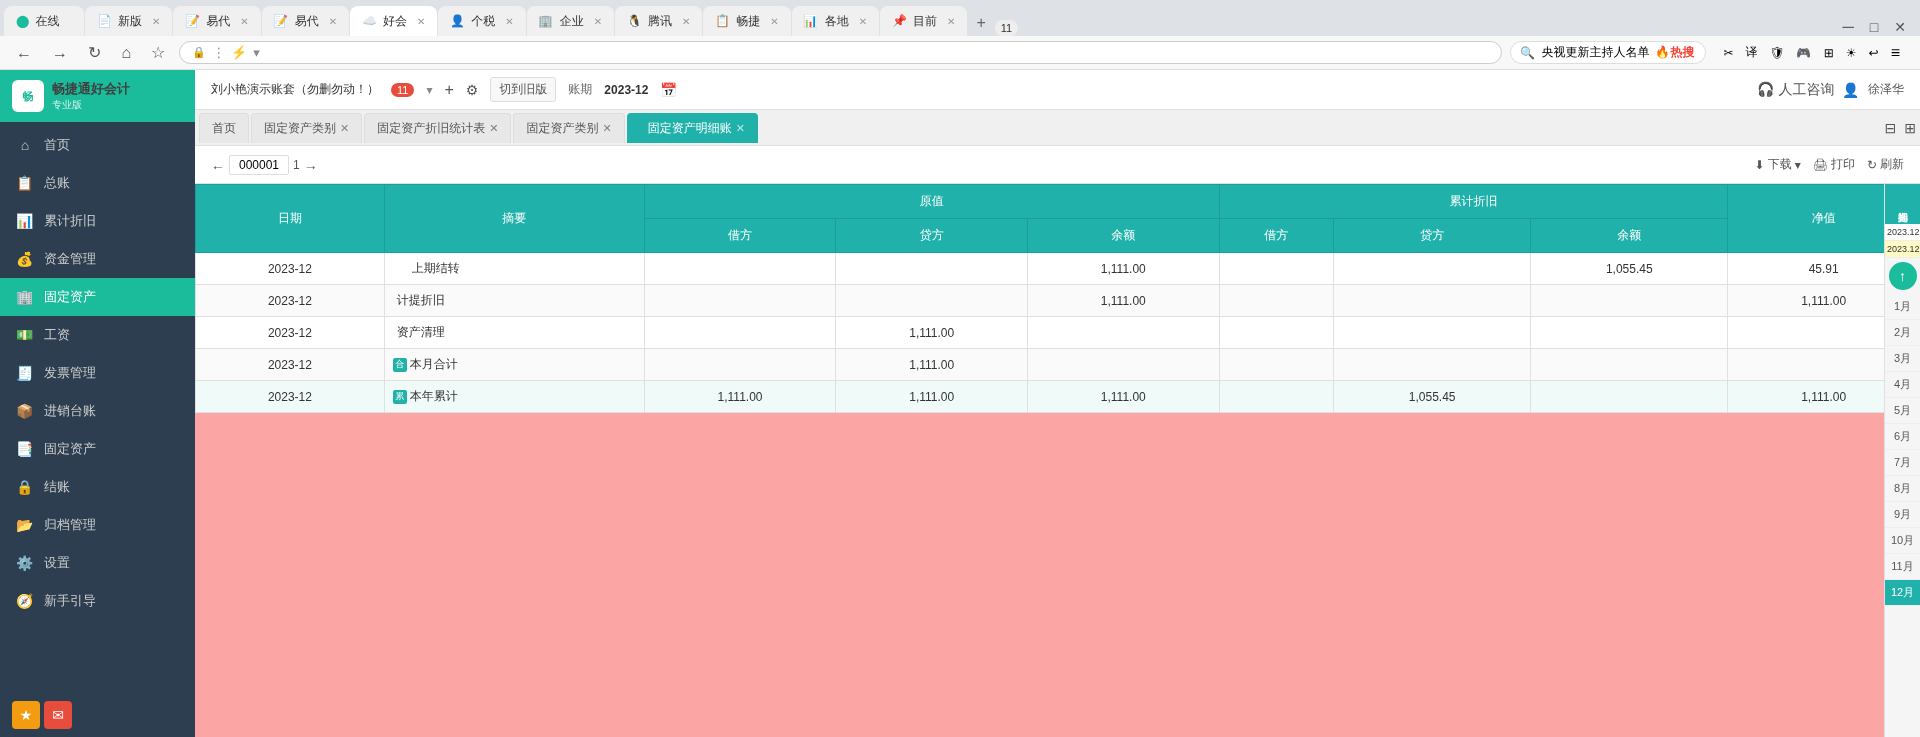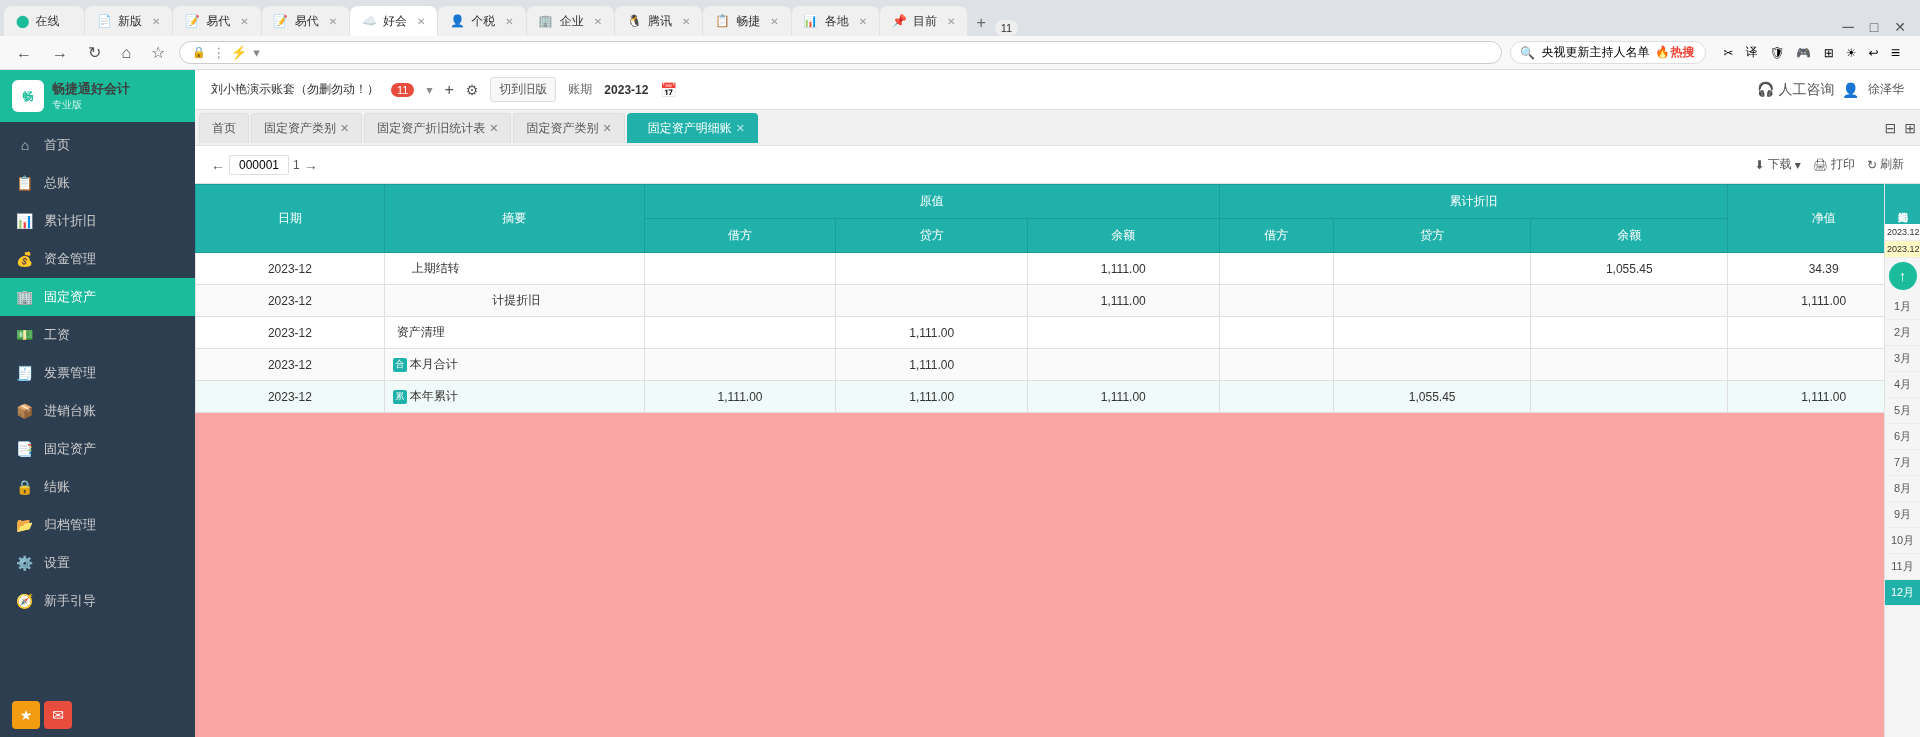--- a/index.html
+++ b/index.html
@@ -347,26 +347,26 @@
 
           <tr>
             <td>2023-12</td>
             <td style="text-align:left;padding-left:27px;">上期结转</td>
             <td class="num"></td>
             <td class="num"></td>
             <td class="num">1,111.00</td>
             <td class="num"></td>
             <td class="num"></td>
             <td class="num">1,055.45</td>
-            <td class="num">34.39</td>
+            <td class="num">45.91</td>
           </tr>
 
           <tr>
             <td>2023-12</td>
-            <td style="text-align:center;padding-left:12px;">计提折旧</td>
+            <td style="text-align:left;padding-left:12px;">计提折旧</td>
             <td class="num"></td>
             <td class="num"></td>
             <td class="num">1,111.00</td>
             <td class="num"></td>
             <td class="num"></td>
             <td class="num"></td>
             <td class="num" style="position:relative;">
               1,111.00
               <span style="position:absolute;right:-2px;top:50%;transform:translateY(-50%);background:#ff9800;color:#fff;font-size:9px;padding:1px 3px;border-radius:2px;">2023</span>
             </td>

